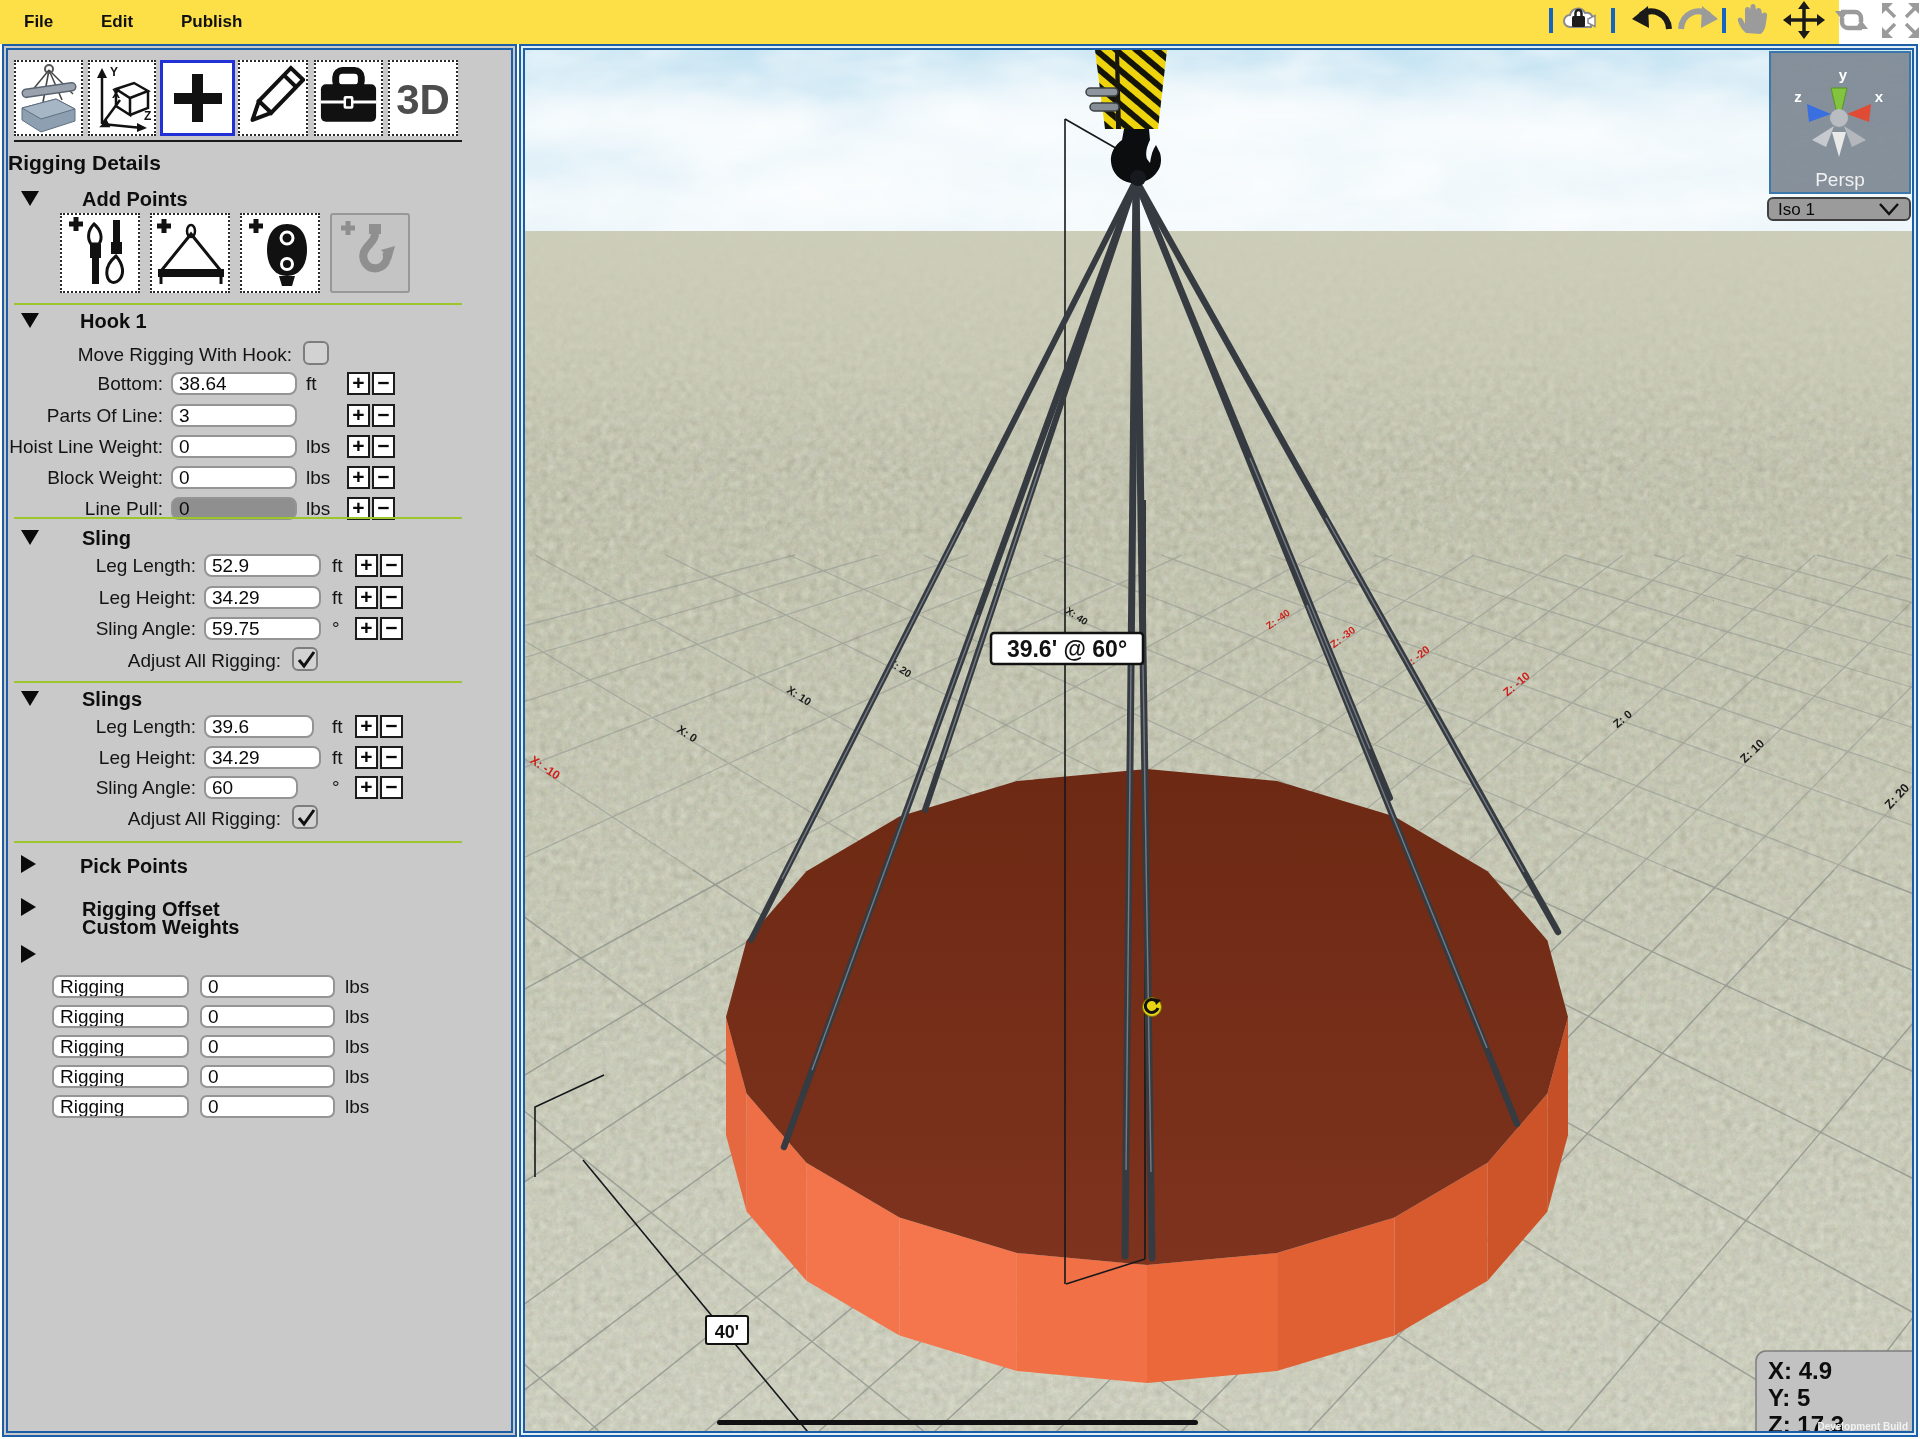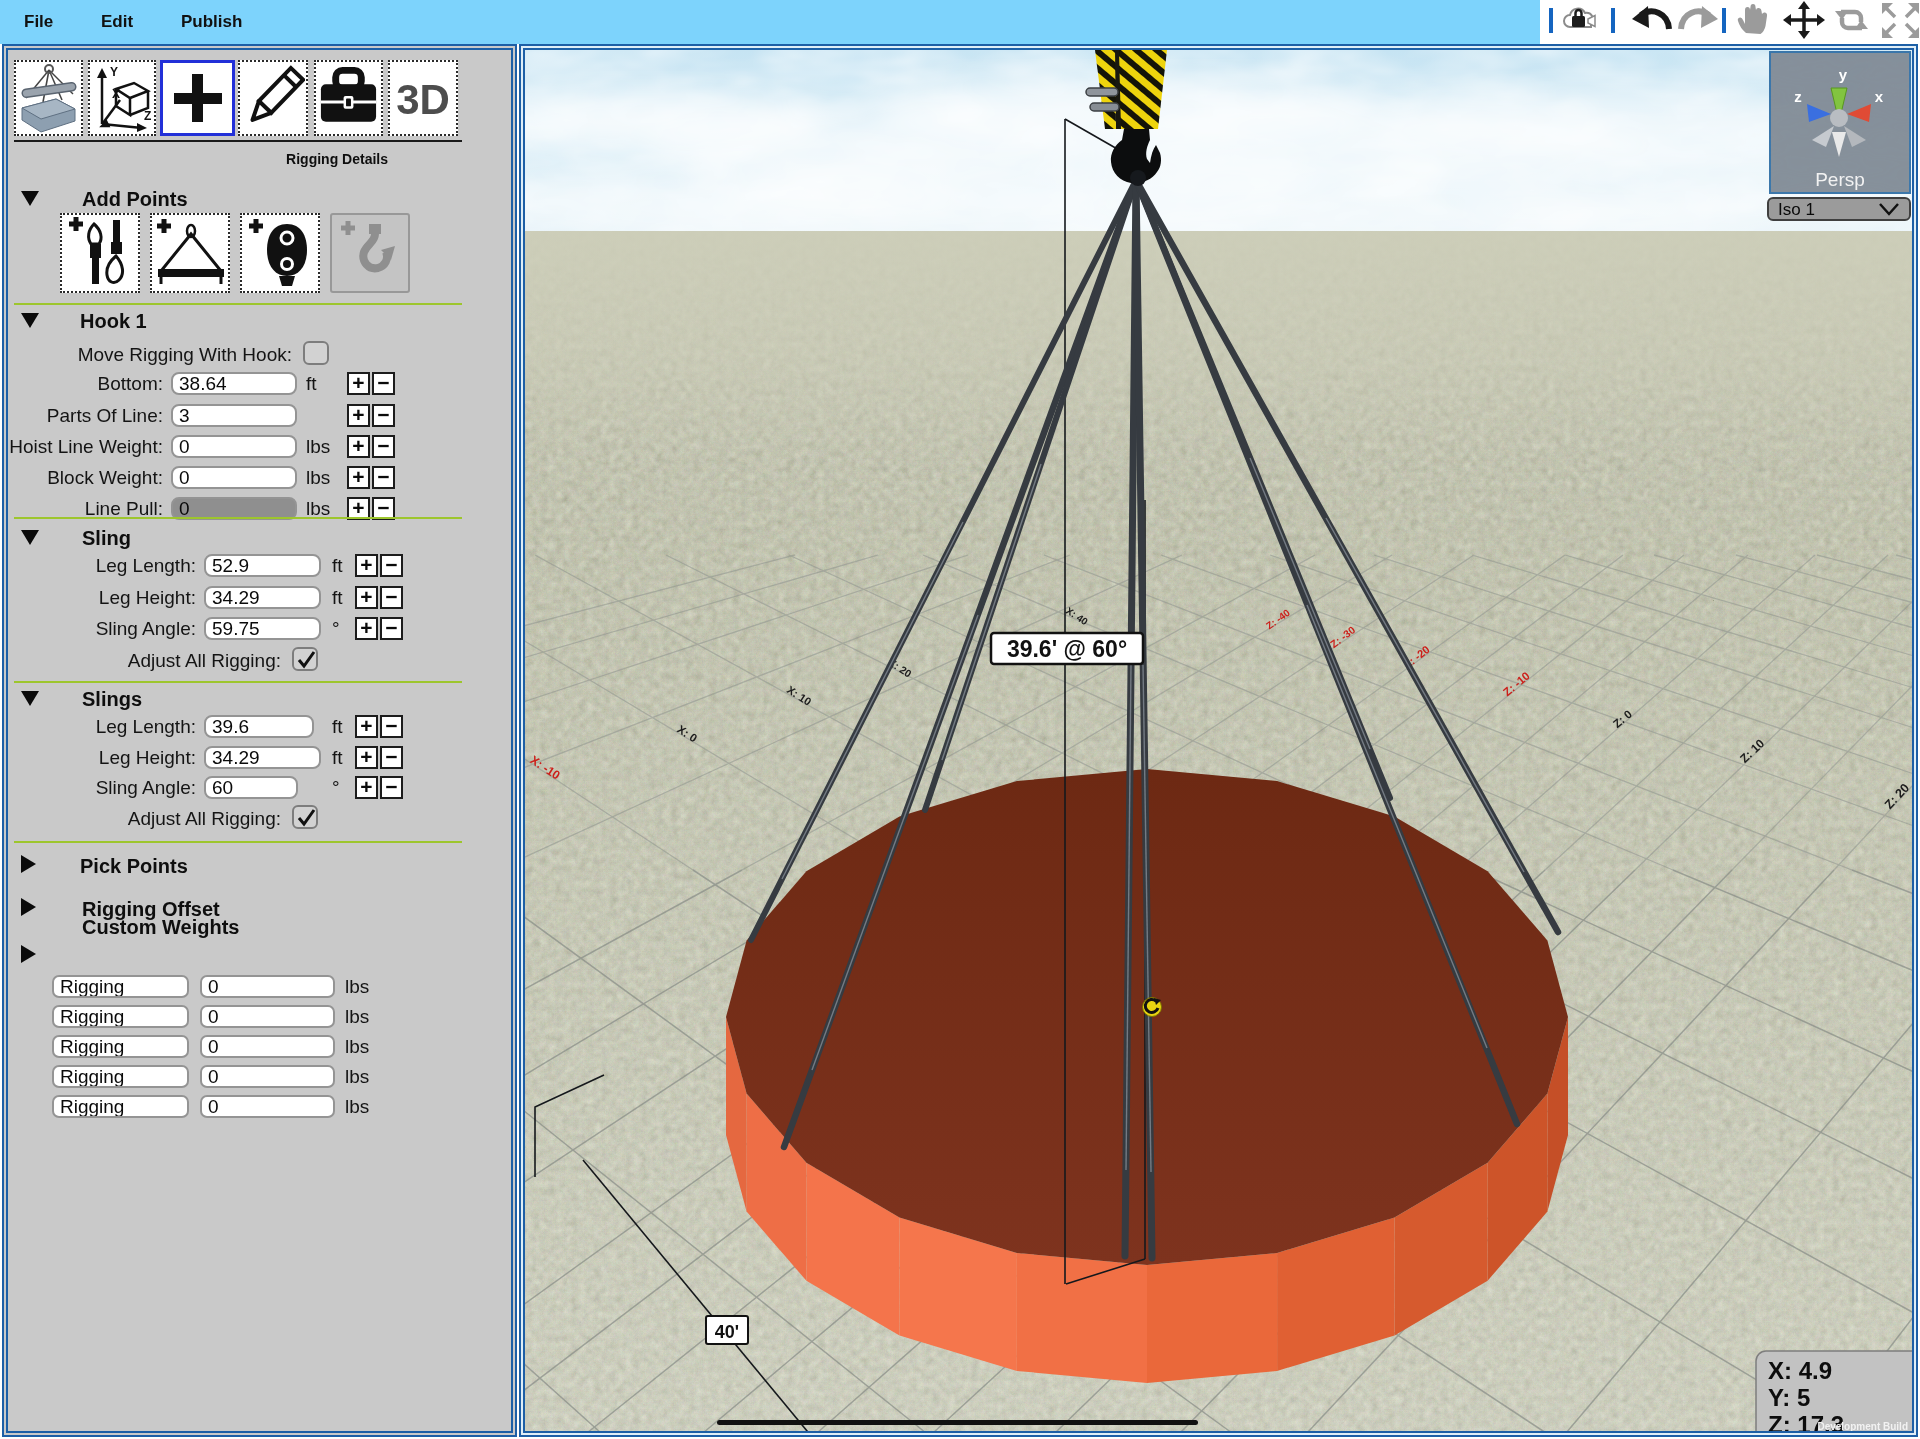--- a/index.html
+++ b/index.html
@@ -1,16 +1,16 @@
 <!DOCTYPE html>
 <html><head><meta charset="utf-8"><title>Rigging</title><style>
 *{margin:0;padding:0;box-sizing:border-box}
 html,body{width:1920px;height:1439px;background:#fff;overflow:hidden;
  font-family:"Liberation Sans",sans-serif;}
-#menubar{position:absolute;left:0;top:0;width:1540px;height:44px;background:#7dd3fc}
+#menubar{position:absolute;left:0;top:0;width:1839px;height:44px;background:#fde047}
 .mitem{position:absolute;top:12px;font-size:17px;font-weight:bold;color:#111}
 #lpanel{position:absolute;left:2px;top:44px;width:515px;height:1393px;
  border:6px double #1d5fa6;background:#c9c9c9}
 #vpanel{position:absolute;left:519px;top:44px;width:1399px;height:1393px;
  border:6px double #1d5fa6;background:#dfeef7;overflow:hidden}
 .tbtn{position:absolute;background:#fff;border:2px dotted #2a2a2a}
 .sep{position:absolute;left:6px;width:448px;height:2px;background:#1a1a1a}
 .gsep{position:absolute;left:6px;width:448px;height:2px;background:#9dc62d}
 .hdr{position:absolute;font-size:20px;font-weight:bold;color:#0e0e0e}
 .tri-d{position:absolute;width:0;height:0;border-left:9px solid transparent;
@@ -131,21 +131,21 @@
 <rect x="28" y="34" width="10" height="13" rx="2" fill="#fff"></rect>
 <rect x="30.5" y="36.5" width="5" height="8" rx="1" fill="#111"></rect>
 </svg>
     </div>
     <div class="tbtn" style="left:380px;top:10px;width:70px;height:76px;display:flex;align-items:center;justify-content:center">
       <svg width="66" height="72" viewBox="0 0 66 72">
 <text x="33" y="52" font-size="42" font-weight="bold" fill="#4d4d4d" text-anchor="middle" font-family="Liberation Sans">3D</text>
 </svg>
     </div>
     <div class="sep" style="top:90px"></div>
-    <div class="hdr" style="left:0;top:101px;width:380px;text-align:right;font-size:14px">Rigging Details</div>
+    <div class="hdr" style="left:0;top:101px;width:380px;text-align:left;font-size:21px">Rigging Details</div>
     <div class="tri-d" style="left:13px;top:141px"></div>
     <div class="hdr" style="left:74px;top:138px">Add Points</div>
     <div class="tbtn" style="left:52px;top:163px;width:80px;height:80px;display:flex;align-items:center;justify-content:center">
       <svg width="74" height="74" viewBox="0 0 74 74">
 <path d="M6,8 h14 M13,1 v14" stroke="#111" stroke-width="5"></path>
 <path d="M31,8 C38,14 40,22 36,28 L28,28 C24,22 25,14 31,8 Z" fill="none" stroke="#111" stroke-width="3"></path>
 <rect x="27" y="28" width="11" height="14" fill="#111"></rect>
 <rect x="29" y="42" width="7" height="26" fill="#111"></rect>
 <rect x="50" y="4" width="7" height="22" fill="#111"></rect>
 <rect x="48" y="26" width="11" height="12" fill="#111"></rect>

